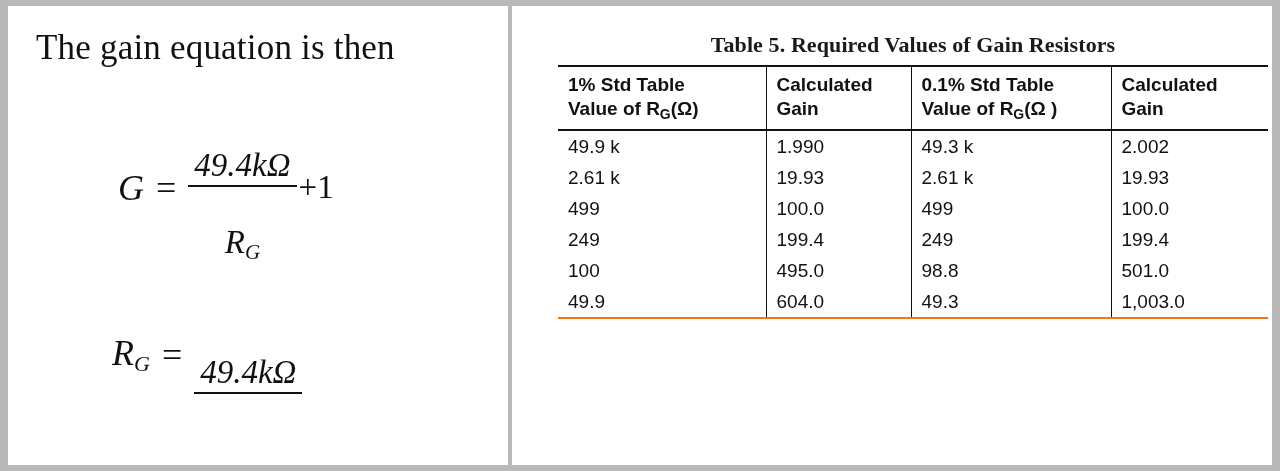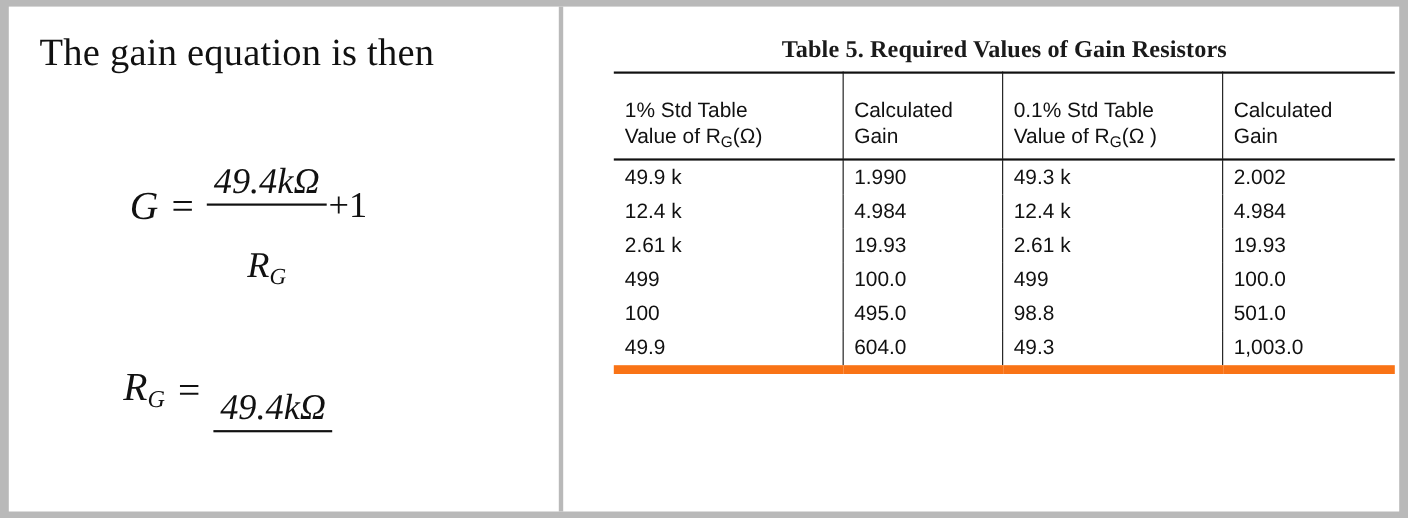--- a/index.html
+++ b/index.html
@@ -124,38 +124,38 @@
   table.gain-table th,
   table.gain-table td {
     text-align: left;
     vertical-align: top;
     padding: 3px 0 3px 10px;
     color: #111;
   }
   table.gain-table th {
     font-family: "Liberation Sans", sans-serif;
     font-size: 19px;
-    font-weight: normal;
+    font-weight: bold;
     line-height: 1.25;
-    padding-top: 22px;
+    padding-top: 6px;
     padding-bottom: 6px;
   }
   table.gain-table td {
     font-family: "Liberation Sans", sans-serif;
     font-size: 19px;
     font-weight: normal;
     line-height: 1.32;
     margin-top: 48px;
   }
   table.gain-table thead tr {
     border-top: 2px solid #111;
     border-bottom: 2px solid #111;
   }
   table.gain-table tbody tr:last-child td {
-    border-bottom: 8px solid #f97316;
+    border-bottom: 2px solid #f97316;
   }
   table.gain-table th.vline,
   table.gain-table td.vline {
     border-left: 1.5px solid #111;
   }
   col.c1 { width: 208px; }
   col.c2 { width: 145px; }
   col.c3 { width: 200px; }
   col.c4 { width: 157px; }
   .hdr-sub {
@@ -227,38 +227,38 @@
         </tr>
       </thead>
       <tbody>
         <tr>
           <td>49.9 k</td>
           <td class="vline">1.990</td>
           <td class="vline">49.3 k</td>
           <td class="vline">2.002</td>
         </tr>
         <tr>
-          <td>12.4 k</td>
-          <td class="vline">4.984</td>
-          <td class="vline">12.4 k</td>
-          <td class="vline">4.984</td>
-        </tr>
-        <tr>
           <td>2.61 k</td>
           <td class="vline">19.93</td>
           <td class="vline">2.61 k</td>
           <td class="vline">19.93</td>
         </tr>
         <tr>
           <td>499</td>
           <td class="vline">100.0</td>
           <td class="vline">499</td>
           <td class="vline">100.0</td>
         </tr>
         <tr>
+          <td>249</td>
+          <td class="vline">199.4</td>
+          <td class="vline">249</td>
+          <td class="vline">199.4</td>
+        </tr>
+        <tr>
           <td>100</td>
           <td class="vline">495.0</td>
           <td class="vline">98.8</td>
           <td class="vline">501.0</td>
         </tr>
         <tr>
           <td>49.9</td>
           <td class="vline">604.0</td>
           <td class="vline">49.3</td>
           <td class="vline">1,003.0</td>

